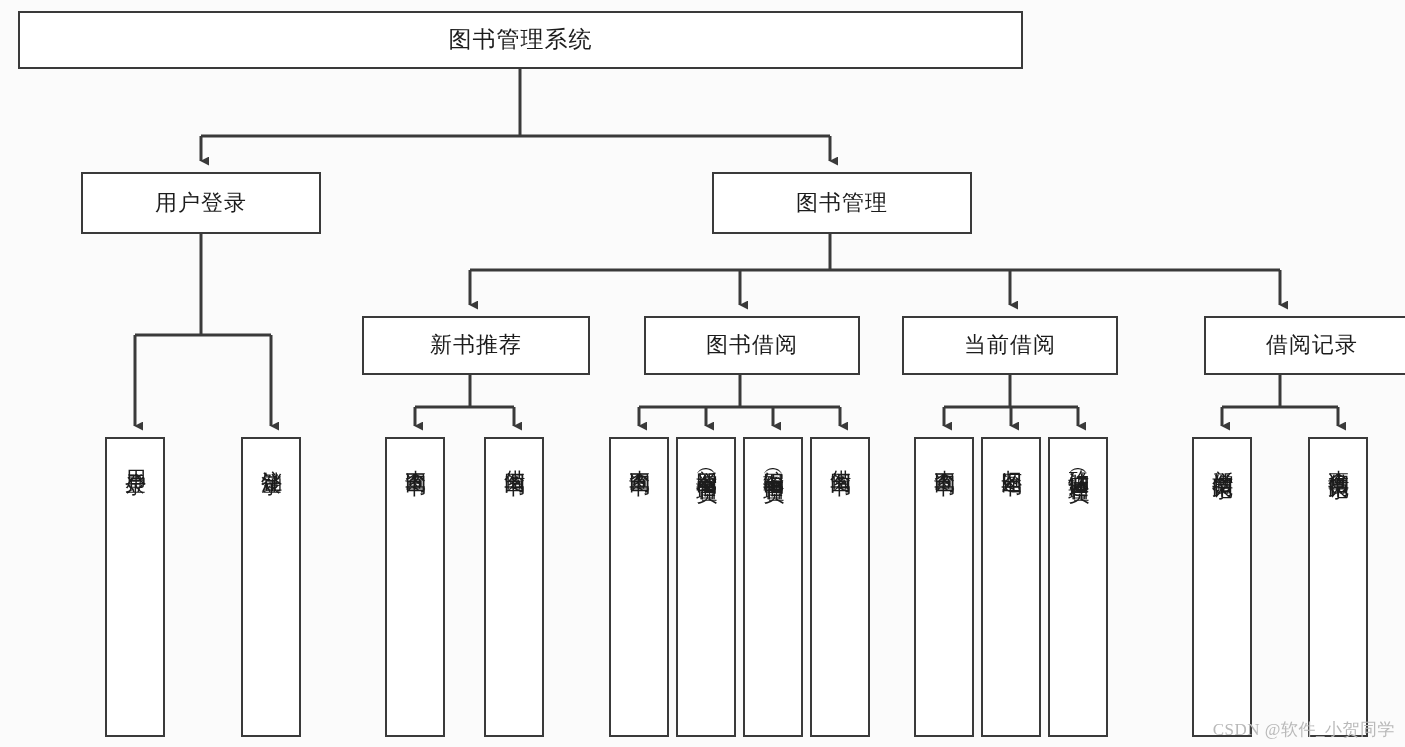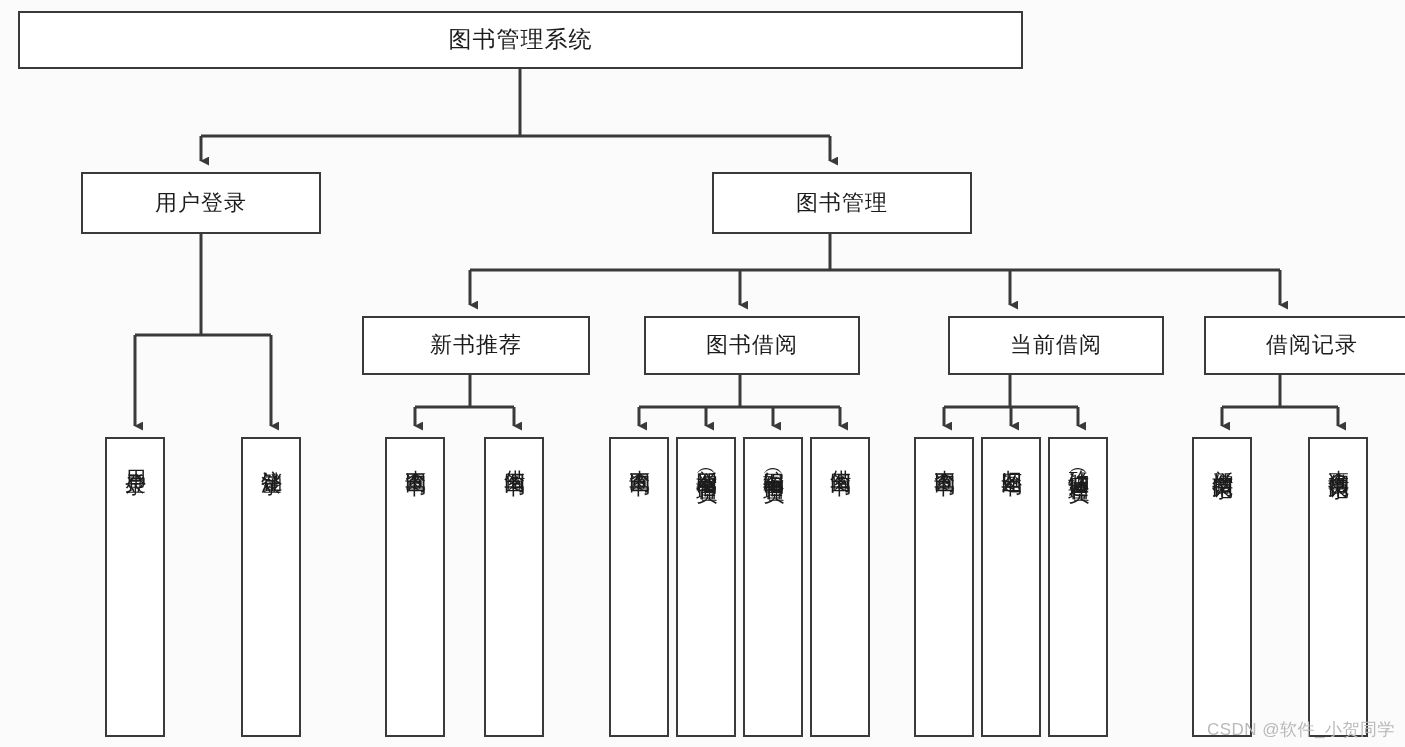--- a/index.html
+++ b/index.html
@@ -57,21 +57,21 @@
     color: #1c1c1c;
   }
   .watermark {
     position: absolute;
     right: 10px;
     bottom: 6px;
     font-size: 17px;
     color: #b9b9b9;
     letter-spacing: 0.5px;
     white-space: nowrap;
-    font-family: Liberation Sans, sans-serif;
+    font-family: Liberation Serif, serif;
   }
 </style>
 </head>
 <body>
 
 <div id="canvas">
 
   <svg id="edges" viewBox="0 0 1405 747" xmlns="http://www.w3.org/2000/svg">
     <defs>
       <marker id="arrowhead" markerWidth="9" markerHeight="9" refX="4.5" refY="8.2" orient="auto" markerUnits="userSpaceOnUse">
@@ -127,21 +127,21 @@
         <span>图书管理</span>
       </div>
     </div>
   <div id="level2-layer">
       <div class="node h" style="left: 362px; top: 316px; width: 228px; height: 59px;">
         <span>新书推荐</span>
       </div>
       <div class="node h" style="left: 632px; top: 316px; width: 216px; height: 59px; margin-left: 12px;">
         <span>图书借阅</span>
       </div>
-      <div class="node h" style="left: 948px; top: 316px; width: 216px; height: 59px;">
+      <div class="node h" style="left: 902px; top: 316px; width: 216px; height: 59px;">
         <span>当前借阅</span>
       </div>
       <div class="node h" style="left: 1172px; top: 316px; width: 216px; height: 59px; margin-left: 32px;">
         <span>借阅记录</span>
       </div>
     </div>
   <div id="leaf-layer">
       <div class="node v" style="left: 105px; top: 437px; width: 60px; height: 300px;">
         <span class="vtext">用户登录</span>
       </div>

